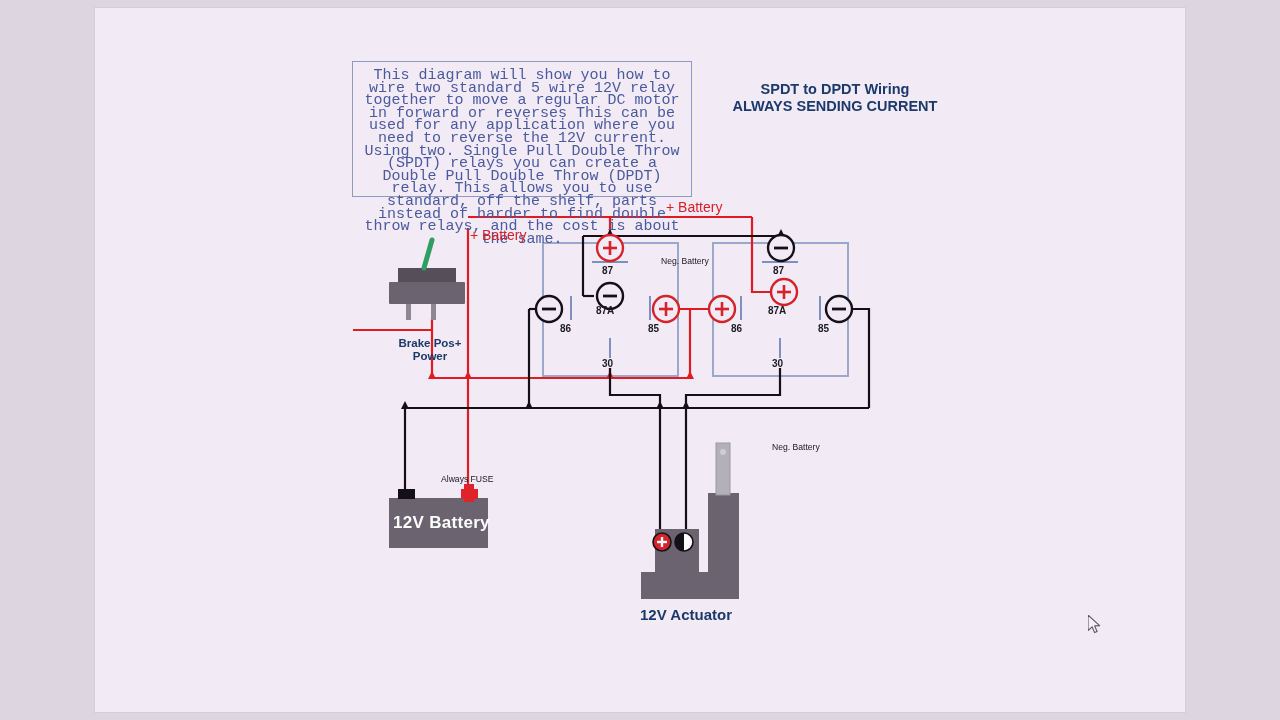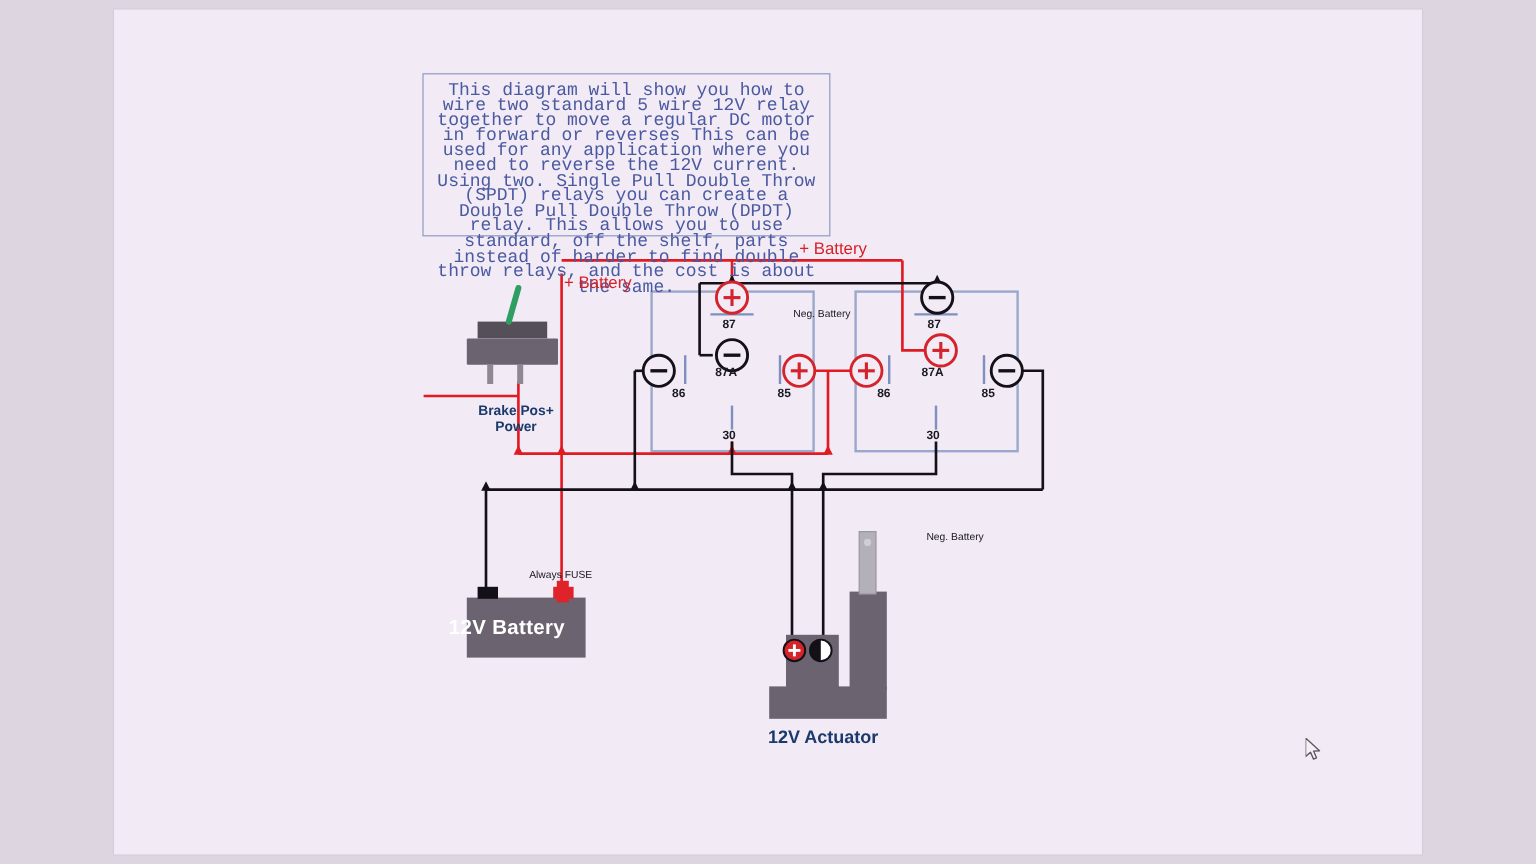--- a/index.html
+++ b/index.html
@@ -293,20 +293,24 @@
 
       <g>
         <rect x="464" y="484" width="10" height="18" fill="#e0232b"></rect>
       </g>
     </svg>
 
     <div id="desc-panel">
       <p>This diagram will show you how to wire two standard 5 wire 12V relay together to move a regular DC motor in forward or reverses This can be used for any application where you need to reverse the 12V current. Using two. Single Pull Double Throw (SPDT) relays you can create a Double Pull Double Throw (DPDT) relay. This allows you to use standard, off the shelf, parts instead of harder to find double throw relays, and the cost is about the same.</p>
     </div>
 
+    <div id="title-block">
+      <div>SPDT to DPDT Wiring</div>
+      <div>ALWAYS SENDING CURRENT</div>
+    </div>
 
     <div class="lbl term" style="left:602px; top:265px;">87</div>
     <div class="lbl term" style="left:596px; top:305px;">87A</div>
     <div class="lbl term" style="left:560px; top:323px;">86</div>
     <div class="lbl term" style="left:648px; top:323px;">85</div>
     <div class="lbl term" style="left:602px; top:358px;">30</div>
 
     <div class="lbl term" style="left:773px; top:265px;">87</div>
     <div class="lbl term" style="left:768px; top:305px;">87A</div>
     <div class="lbl term" style="left:731px; top:323px;">86</div>
@@ -317,21 +321,21 @@
     <div class="lbl wire-red" style="left:470px; top:227px;">+ Battery</div>
     <div class="lbl wire-blk" style="left:661px; top:228px;">Neg. Battery</div>
     <div class="lbl wire-blk" style="left:772px; top:414px;">Neg. Battery</div>
     <div class="lbl fuse" style="left:441px; top:474px;">Always FUSE</div>
 
     <div class="lbl comp" style="left:375px; top:301px; width:110px;">
       <div>Brake Pos+</div>
       <div>Power</div>
     </div>
 
-    <div class="lbl batt" style="left:374px; top:513px; width:92px; text-align:center;">12V Battery</div>
+    <div class="lbl batt" style="left:393px; top:513px; width:92px; text-align:center;">12V Battery</div>
 
     <div class="lbl act" style="left:640px; top:606px;">12V Actuator</div>
 
     <svg id="cursor" width="16" height="22" viewBox="0 0 16 22">
       <polygon points="0,0 0,15.5 4.1,11.8 6.6,17.6 9.1,16.5 6.6,10.9 11.6,10.6" fill="#f4f0f6" stroke="#5b5560" stroke-width="1.1" stroke-linejoin="round"></polygon>
     </svg>
 
   </div>
 </div>
 

